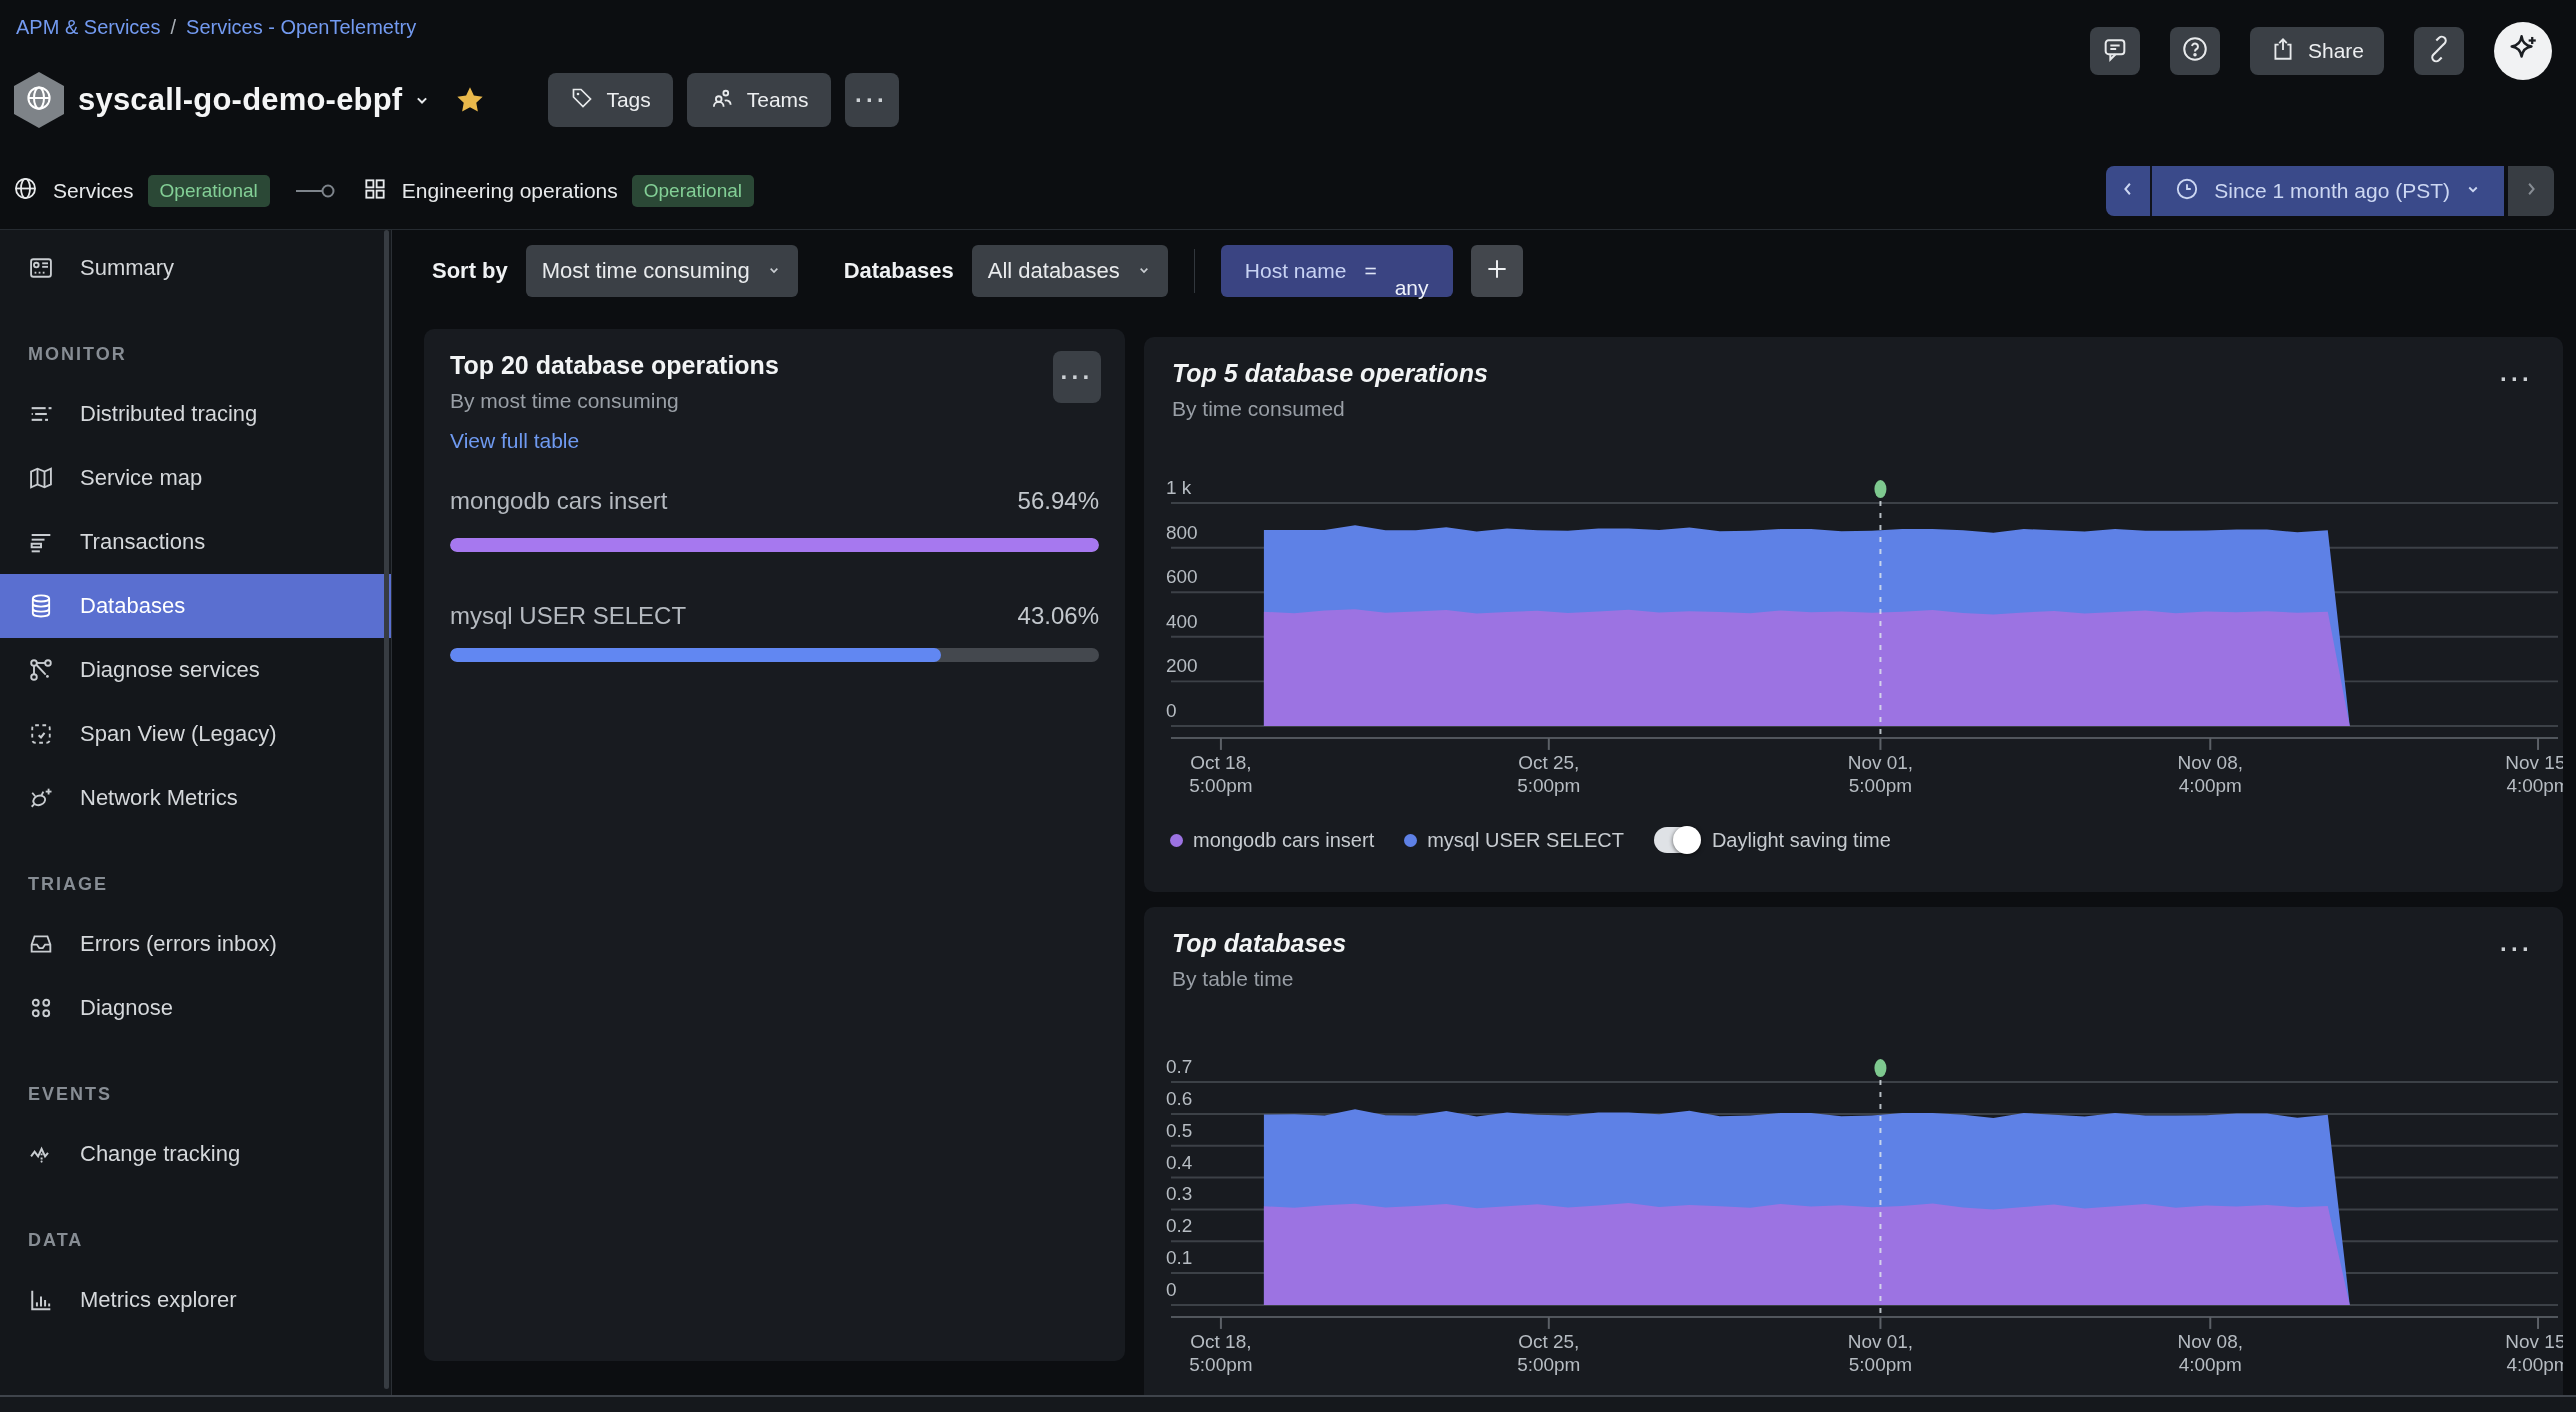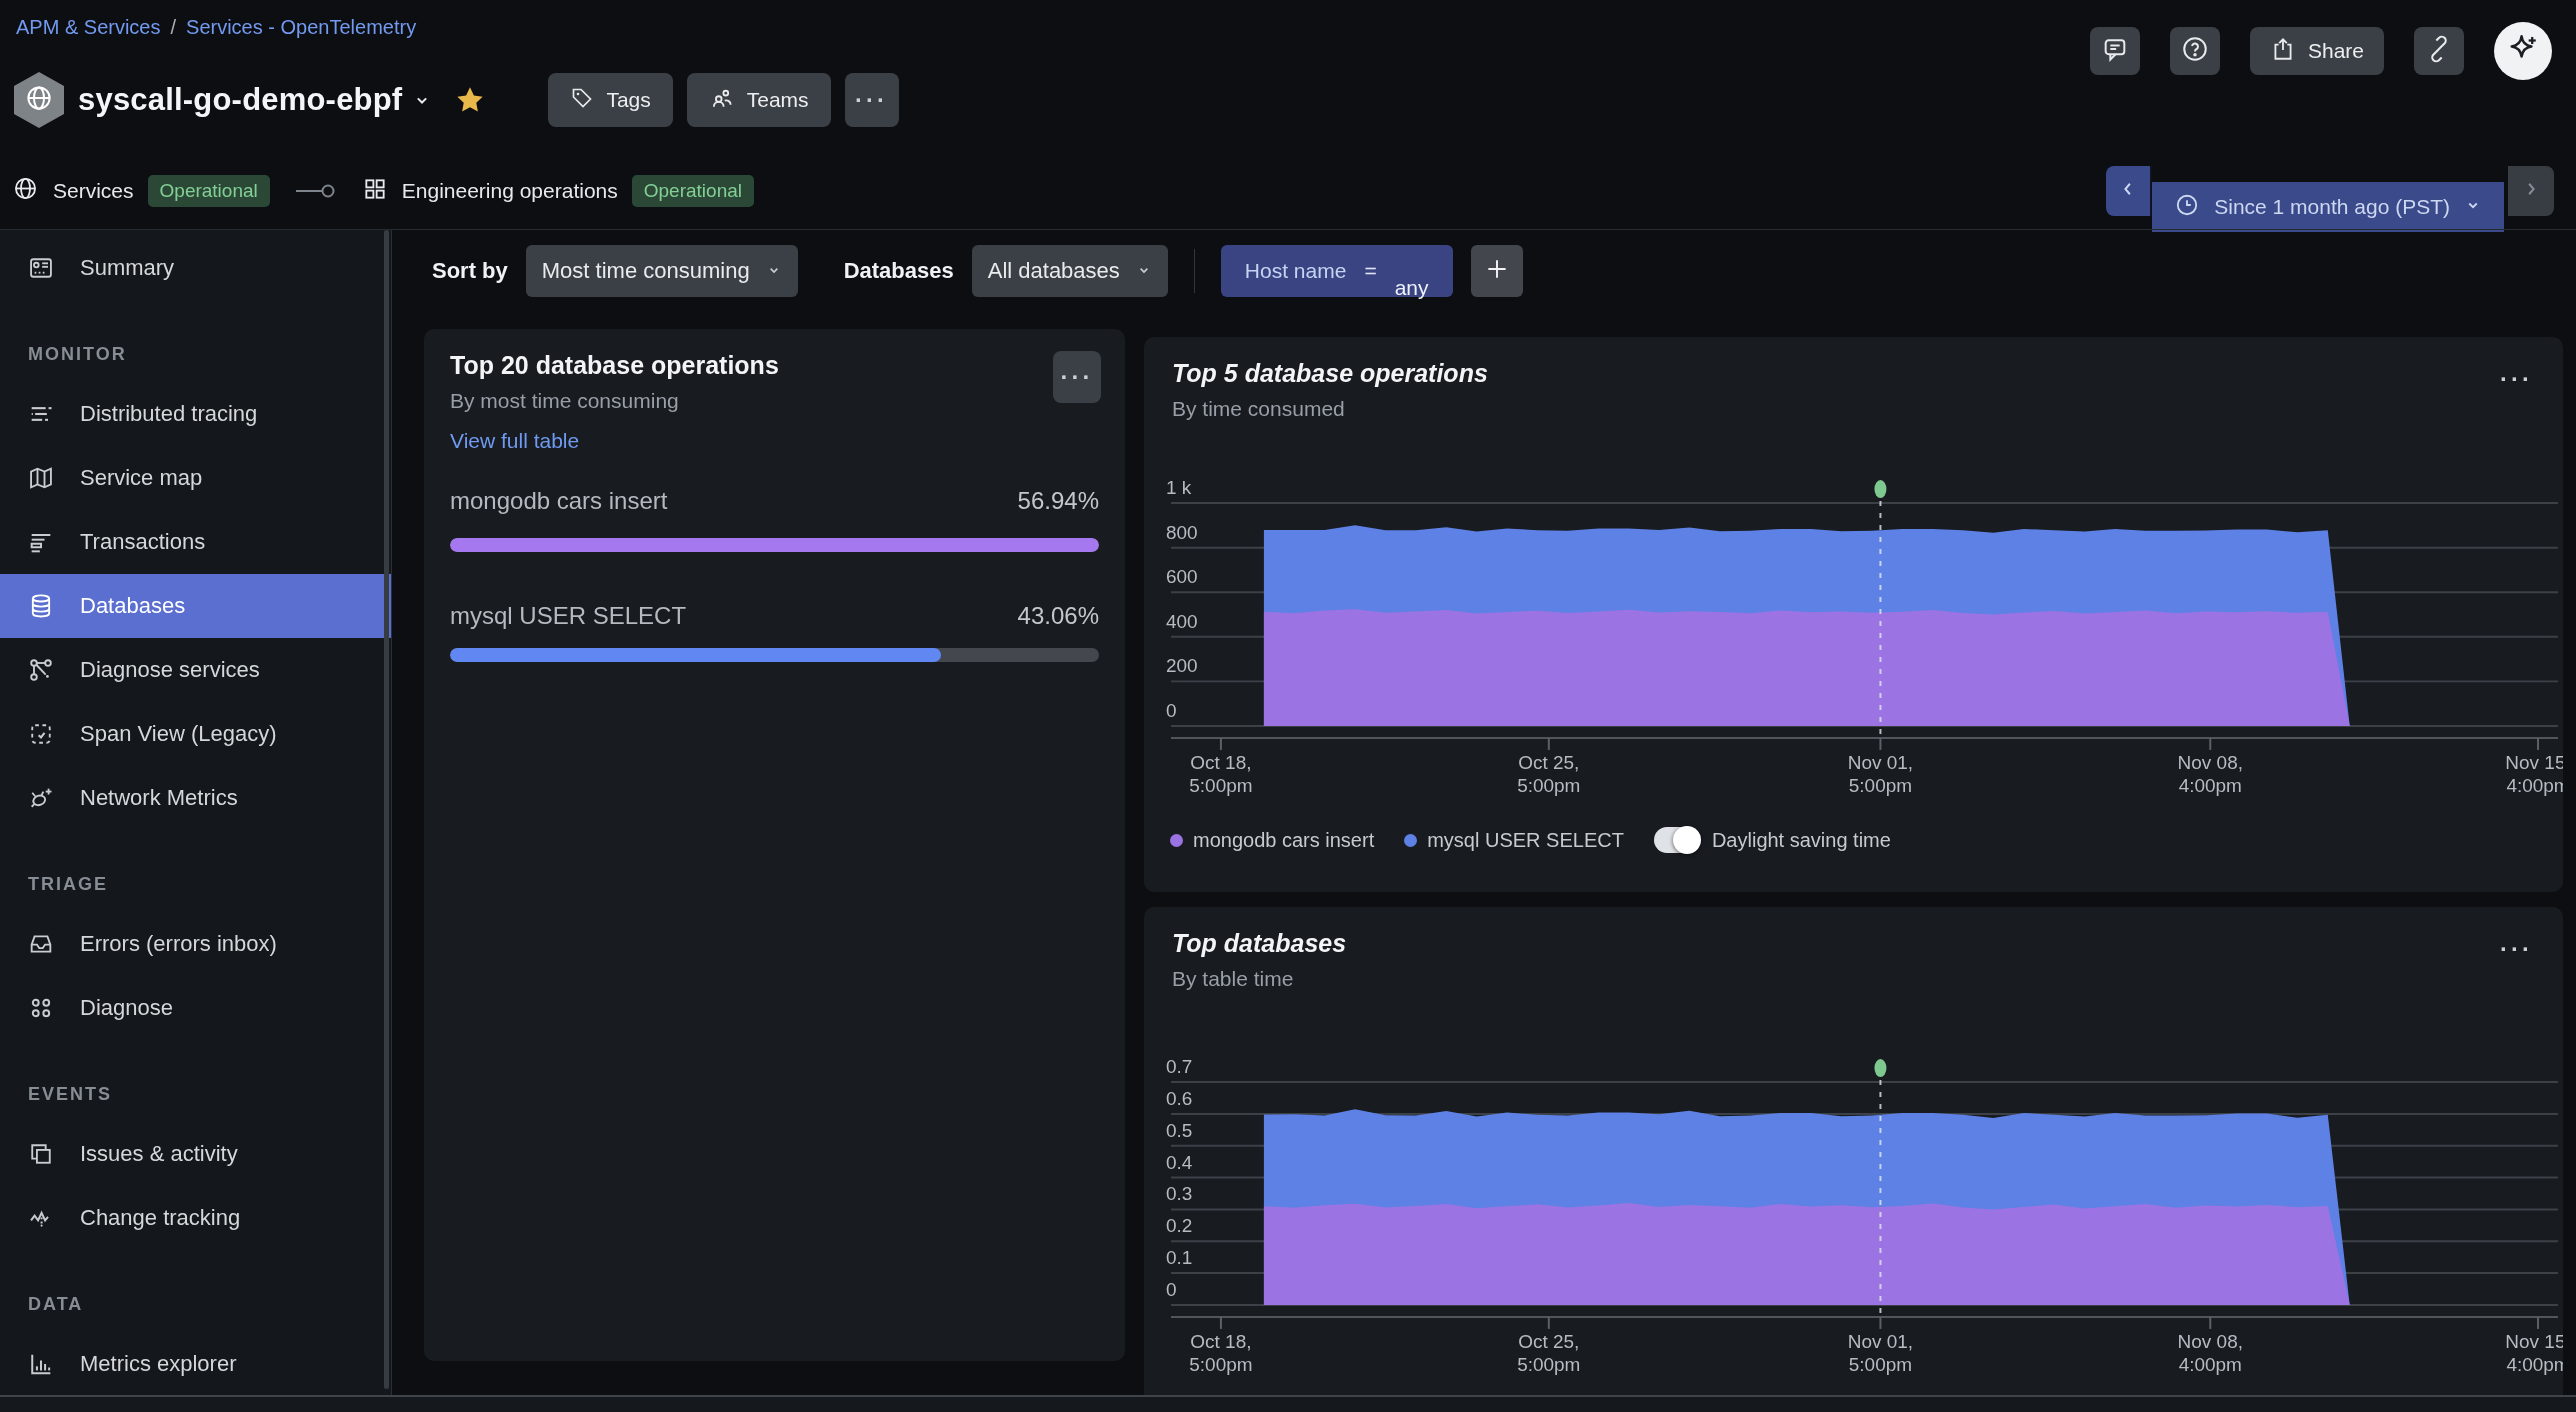--- a/index.html
+++ b/index.html
@@ -26,21 +26,21 @@
   .hicon { width:50px; height:48px; background:#3b4046; border-radius:8px; display:flex; align-items:center; justify-content:center; cursor:pointer; }
   .hicon.share { width:auto; padding:0 20px; gap:12px; color:#eceef0; font-size:21px; }
   .ai-btn { width:58px; height:58px; border-radius:50%; background:#f1f2f3; display:flex; align-items:center; justify-content:center; cursor:pointer; }
 
   .status-row { position:absolute; left:12px; top:168px; height:46px; display:flex; align-items:center; gap:14px; font-size:21px; color:#e7e9eb; }
   .badge { background:#2b4836; color:#83cf96; font-size:19px; padding:5px 12px; border-radius:5px; }
   .connector { display:flex; align-items:center; margin:0 10px; }
 
   .time-picker { position:absolute; top:166px; right:22px; height:50px; display:flex; }
   .tp-prev { width:46px; height:50px; background:#3a4a8a; border-radius:8px 0 0 8px; display:flex; align-items:center; justify-content:center; cursor:pointer; border-right:2px solid #10131c; }
-  .tp-main { height:50px; background:#3a4a8a; display:flex; align-items:center; gap:14px; padding:0 22px; color:#ccd7f2; font-size:21px; cursor:pointer; border-radius:0;margin-top:16px; }
+  .tp-main { height:50px; background:#3a4a8a; display:flex; align-items:center; gap:14px; padding:0 22px; color:#ccd7f2; font-size:21px; cursor:pointer; border-radius:0; }
   .tp-next { width:46px; height:50px; background:#383d43; border-radius:0 8px 8px 0; display:flex; align-items:center; justify-content:center; cursor:pointer; margin-left:4px; }
 
   .top-divider { position:absolute; left:0; top:229px; width:100%; height:1px; background:#262b31; }
 
   
   .sidebar { position:absolute; left:0; top:230px; width:392px; height:1165px; background:#14171b; border-right:1px solid #2b2f35; padding-top:6px; overflow:hidden; }
   .sb-scroll { position:absolute; right:2px; top:0; width:5px; height:1159px; background:#373c42; border-radius:3px; }
   .nav-item { height:64px; display:flex; align-items:center; gap:24px; padding-left:26px; font-size:22px; color:#d5d8db; cursor:pointer; }
   .nav-item.selected { background:#5a6fd0; color:#ffffff; }
   .nav-item .nicon { width:30px; display:flex; justify-content:center; }
@@ -375,29 +375,20 @@
             <circle cx="16.5" cy="7.5" r="2.5"></circle>
             <circle cx="7.5" cy="16.5" r="2.5"></circle>
             <circle cx="16.5" cy="16.5" r="2.5"></circle>
           </svg>
       </span>
       <span>Diagnose</span>
     </div>
 
     <div class="sec-hdr">EVENTS</div>
 
-    <div class="nav-item">
-      <span class="nicon">
-        <svg width="28" height="28" viewBox="0 0 24 24" fill="none" stroke="#c9cdd1" stroke-width="1.6">
-            <path d="M16 8 V4.5 H4.5 V16 H8"></path>
-            <rect x="8.5" y="8.5" width="11" height="11"></rect>
-          </svg>
-      </span>
-      <span>Issues &amp; activity</span>
-    </div>
     <div class="nav-item">
       <span class="nicon">
         <svg width="28" height="28" viewBox="0 0 24 24" fill="none" stroke="#c9cdd1" stroke-width="1.7">
             <path d="M3.5 14 L6.5 10 L9.5 14 L12.5 7.5 L15.5 14 L18 11"></path>
             <line x1="12.5" y1="11.5" x2="12.5" y2="17" stroke-dasharray="1.6 2"></line>
             <circle cx="12.5" cy="18.5" r="0.9" fill="#c9cdd1" stroke="none"></circle>
           </svg>
       </span>
       <span>Change tracking</span>
     </div>

